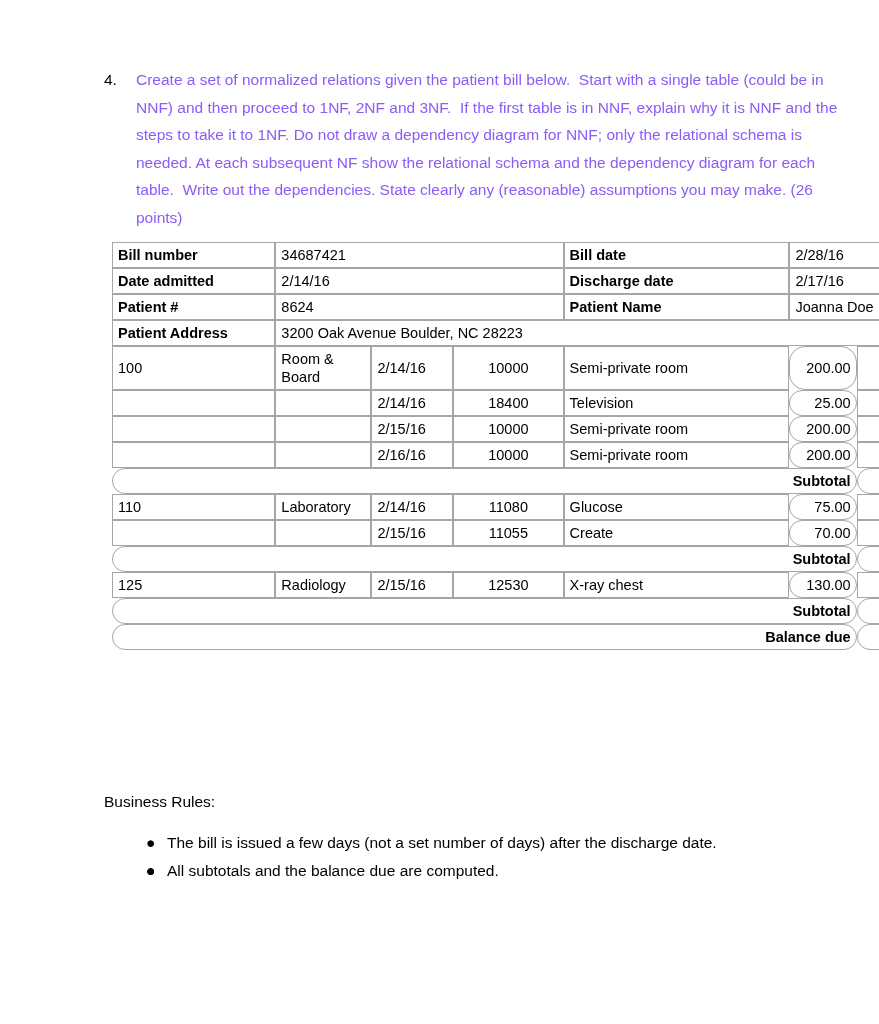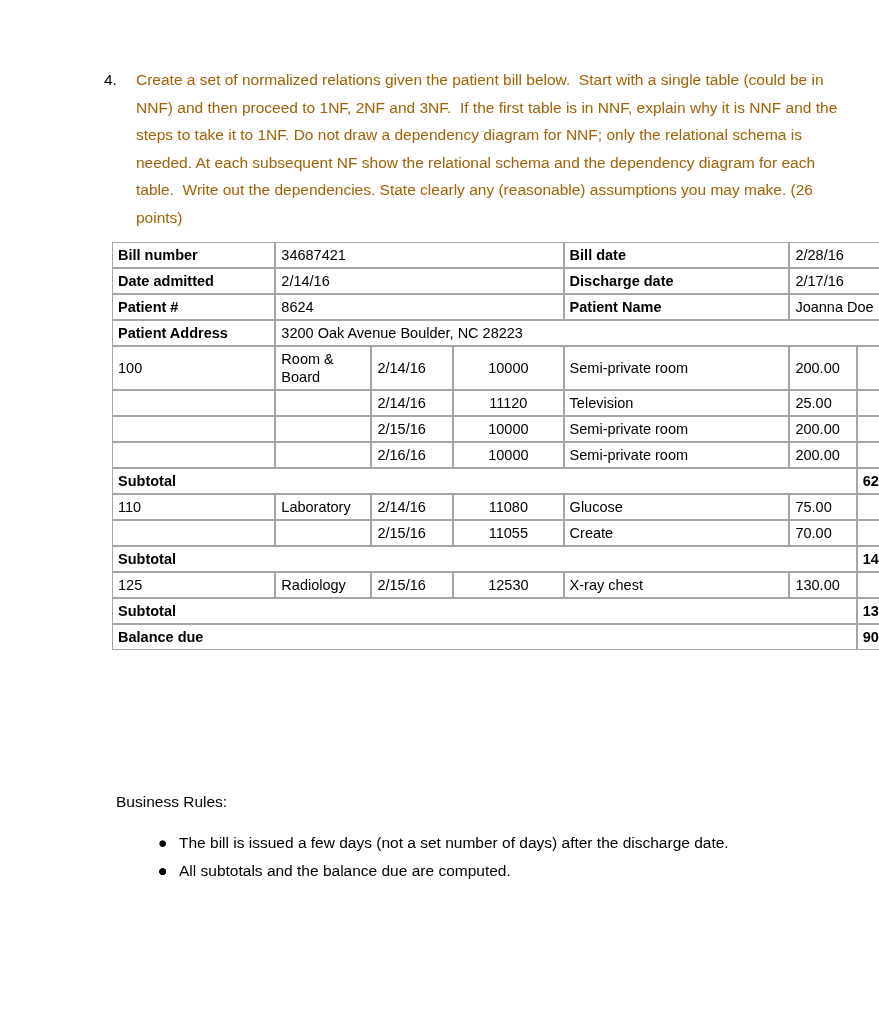--- a/index.html
+++ b/index.html
@@ -38,21 +38,21 @@
     flex: 0 0 32px;
     font-size: 15.5px;
     line-height: 27.5px;
     color: #000;
   }
   .q-text {
     flex: 1 1 auto;
     font-size: 15.5px;
     line-height: 27.5px;
     text-align: left;
-    color: #a16207;
+    color: #8b5cf6;
     white-space: pre-wrap;
   }
 
   
   .bill-wrap {
     position: absolute;
     left: 112px;
     top: 242px;
     width: 716px;
   }
@@ -79,30 +79,30 @@
   }
   td.shade {
     background: #dce6f1;
   }
   td.hdr {
     background: #dce6f1;
     font-weight: bold;
     vertical-align: middle;
   }
   td.ctr { text-align: center; }
-  td.rgt { text-align: left; }
+  td.rgt { text-align: right; border-radius: 16px; }
   td.bold { font-weight: bold; }
   td.tall { height: 52px; }
   td.hdr-tall { height: 50px; }
   td.sub { height: 28px; }
 
   
   .rules {
     position: absolute;
-    left: 116px;
+    left: 104px;
     top: 791px;
     width: 740px;
   }
   .rules-title {
     font-size: 15.5px;
     line-height: 22px;
     color: #000;
     margin-bottom: 16px;
   }
   ul.rules-list {
@@ -180,21 +180,21 @@
           <td class="tall">2/14/16</td>
           <td class="tall ctr">10000</td>
           <td class="tall">Semi-private room</td>
           <td class="tall rgt">200.00</td>
           <td class="tall"></td>
         </tr>
         <tr>
           <td></td>
           <td></td>
           <td>2/14/16</td>
-          <td class="ctr">11120</td>
+          <td class="ctr">18400</td>
           <td>Television</td>
           <td class="rgt">25.00</td>
           <td></td>
         </tr>
         <tr>
           <td></td>
           <td></td>
           <td>2/15/16</td>
           <td class="ctr">10000</td>
           <td>Semi-private room</td>

